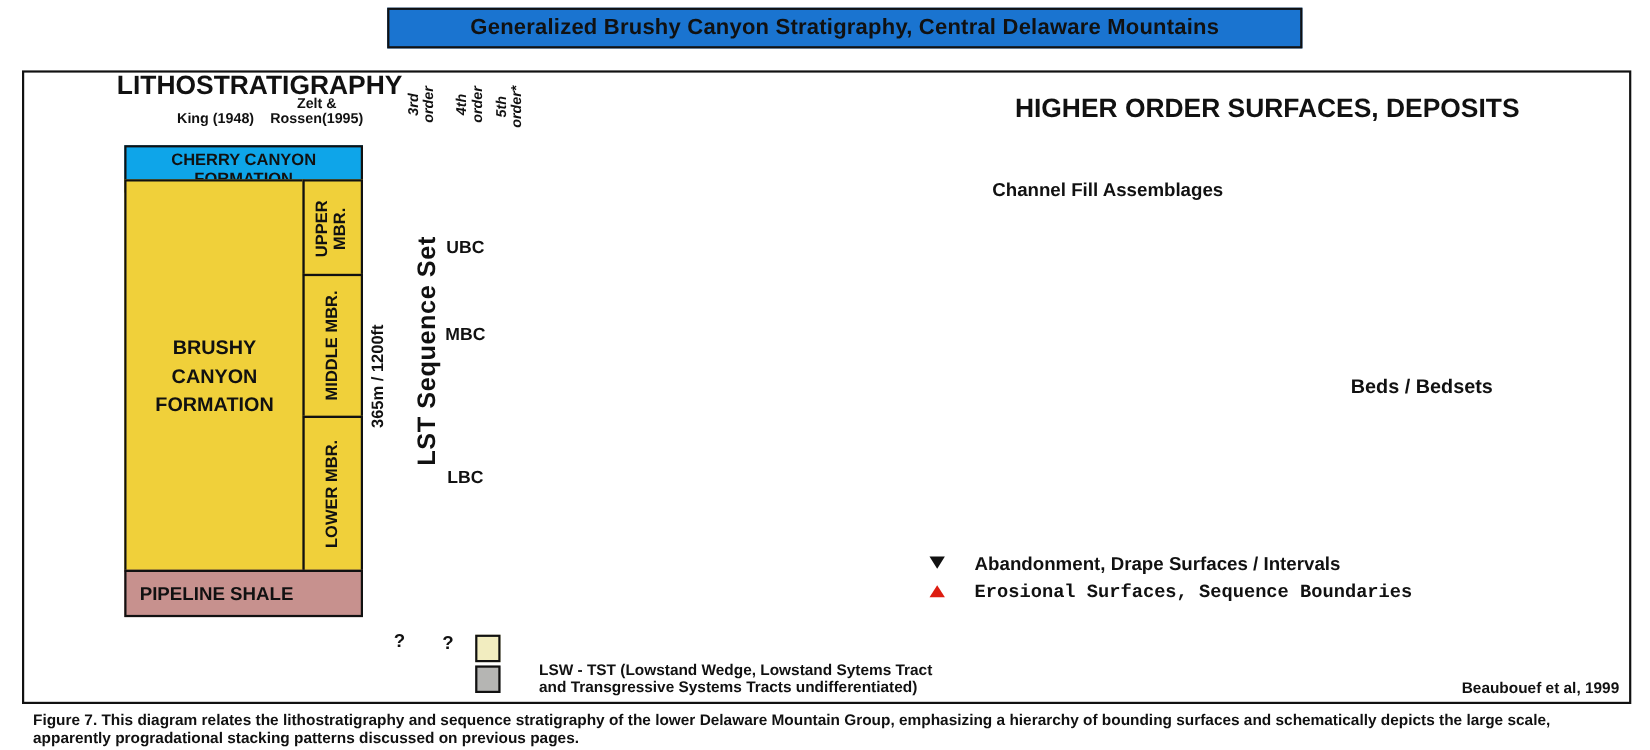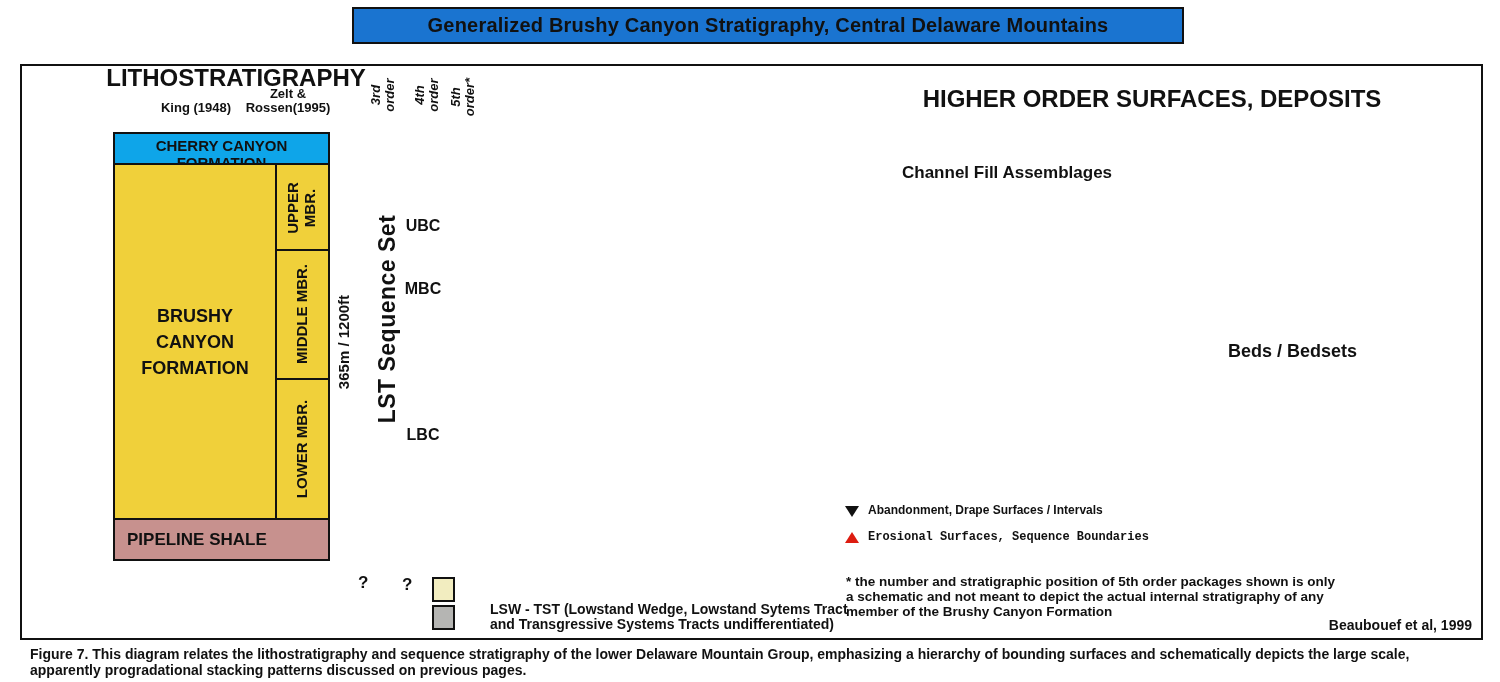--- a/index.html
+++ b/index.html
@@ -22,21 +22,21 @@
   #lower{left:275px;top:378px;width:55px;height:142px;background:#f0d03a;}
   #pipeline{left:113px;top:518px;width:217px;height:43px;background:#c7918e;font-size:17px;
             display:flex;align-items:center;padding-left:12px;box-sizing:border-box;}
   .mbr{font-size:15px;}
   .ord{font-size:13px;font-style:italic;line-height:14px;}
   #lstlab{font-size:23px;letter-spacing:0.5px;}
   .cyc{font-size:16px;}
   .qmark{font-size:17px;}
   .leglab{font-size:15px;}
   .leglab2{font-size:14px;line-height:15px;margin-left:23px;}
-  .mleg{font-size:12px;}
+  .mleg{font-size:17px;margin-left:18px;}
   #footnote{font-size:13.5px;line-height:15px;}
   #attrib{font-size:14px;background:#fff;padding:1px 4px;text-align:right;}
   #caption{font-size:14px;line-height:16px;}
   .sw{border:2.5px solid #111;box-sizing:border-box;}
   .tri-dn{width:0;height:0;border-left:7px solid transparent;border-right:7px solid transparent;border-top:11px solid #111;}
   .tri-up{width:0;height:0;border-left:7px solid transparent;border-right:7px solid transparent;border-bottom:11px solid #dd1c10;}
 </style>
 </head>
 <body>
 
@@ -314,39 +314,36 @@
   <div class="abs rot mbr" style="left:288px;top:334px;width:110px;height:16px;">365m / 1200ft</div>
 
   <div class="abs rot ord" style="left:361px;top:81px;width:44px;height:28px;">3rd
 order</div>
   <div class="abs rot ord" style="left:405px;top:81px;width:44px;height:28px;">4th
 order</div>
   <div class="abs rot ord" style="left:441px;top:83px;width:44px;height:28px;">5th
 order*</div>
   <div class="abs rot" id="lstlab" style="left:237px;top:306px;width:300px;height:26px;">LST Sequence Set</div>
   <div class="abs ctr cyc" style="left:400px;top:176px;width:46px;height:18px;margin-top:41px;">UBC</div>
-  <div class="abs ctr cyc" style="left:400px;top:280px;width:46px;height:18px;">MBC</div>
+  <div class="abs ctr cyc" style="left:400px;top:296px;width:46px;height:18px;">MBC</div>
   <div class="abs ctr cyc" style="left:400px;top:426px;width:46px;height:18px;">LBC</div>
   <div class="abs qmark" style="left:358px;top:573px;">?</div>
   <div class="abs qmark" style="left:402px;top:575px;">?</div>
 
   <div class="abs ctr h1" style="left:922px;top:88px;width:460px;height:22px;">HIGHER ORDER SURFACES, DEPOSITS</div>
   <div class="abs" style="left:902px;top:163px;font-size:17px;">Channel Fill Assemblages</div>
   <div class="abs" style="left:1228px;top:341px;font-size:18px;">Beds / Bedsets</div>
 
   <div class="abs tri-dn" style="left:845px;top:506px;"></div>
   <div class="abs mleg" style="left:868px;top:503px;">Abandonment, Drape Surfaces / Intervals</div>
   <div class="abs tri-up" style="left:845px;top:532px;"></div>
   <div class="abs mleg" style="left:868px;top:530px;font-family:Liberation Mono, monospace;">Erosional Surfaces, Sequence Boundaries</div>
 
   <div class="abs sw" style="left:432px;top:577px;width:23px;height:25px;background:#f2edc0;"></div>
   <div class="abs sw" style="left:432px;top:605px;width:23px;height:25px;background:#b5b5b3;"></div>
   <div class="abs leglab2 pre" style="left:467px;top:602px;">LSW - TST (Lowstand Wedge, Lowstand Sytems Tract
 and Transgressive Systems Tracts undifferentiated)</div>
 
-  <div id="footnote" class="abs pre" style="left:846px;top:574px;width:540px;">* the number and stratigraphic position of 5th order packages shown is only
-a schematic and not meant to depict the actual internal stratigraphy of any
-member of the Brushy Canyon Formation</div>
   <div id="attrib" class="abs" style="left:1316px;top:616px;width:152px;">Beaubouef et al, 1999</div>
 
   <div id="caption" class="abs pre" style="left:30px;top:646px;width:1450px;">Figure 7.  This diagram relates the lithostratigraphy and sequence stratigraphy of the lower Delaware Mountain Group, emphasizing a hierarchy of bounding surfaces and schematically depicts the large scale,
 apparently progradational stacking patterns discussed on previous pages.</div>
 </div>
 
 </body></html>

